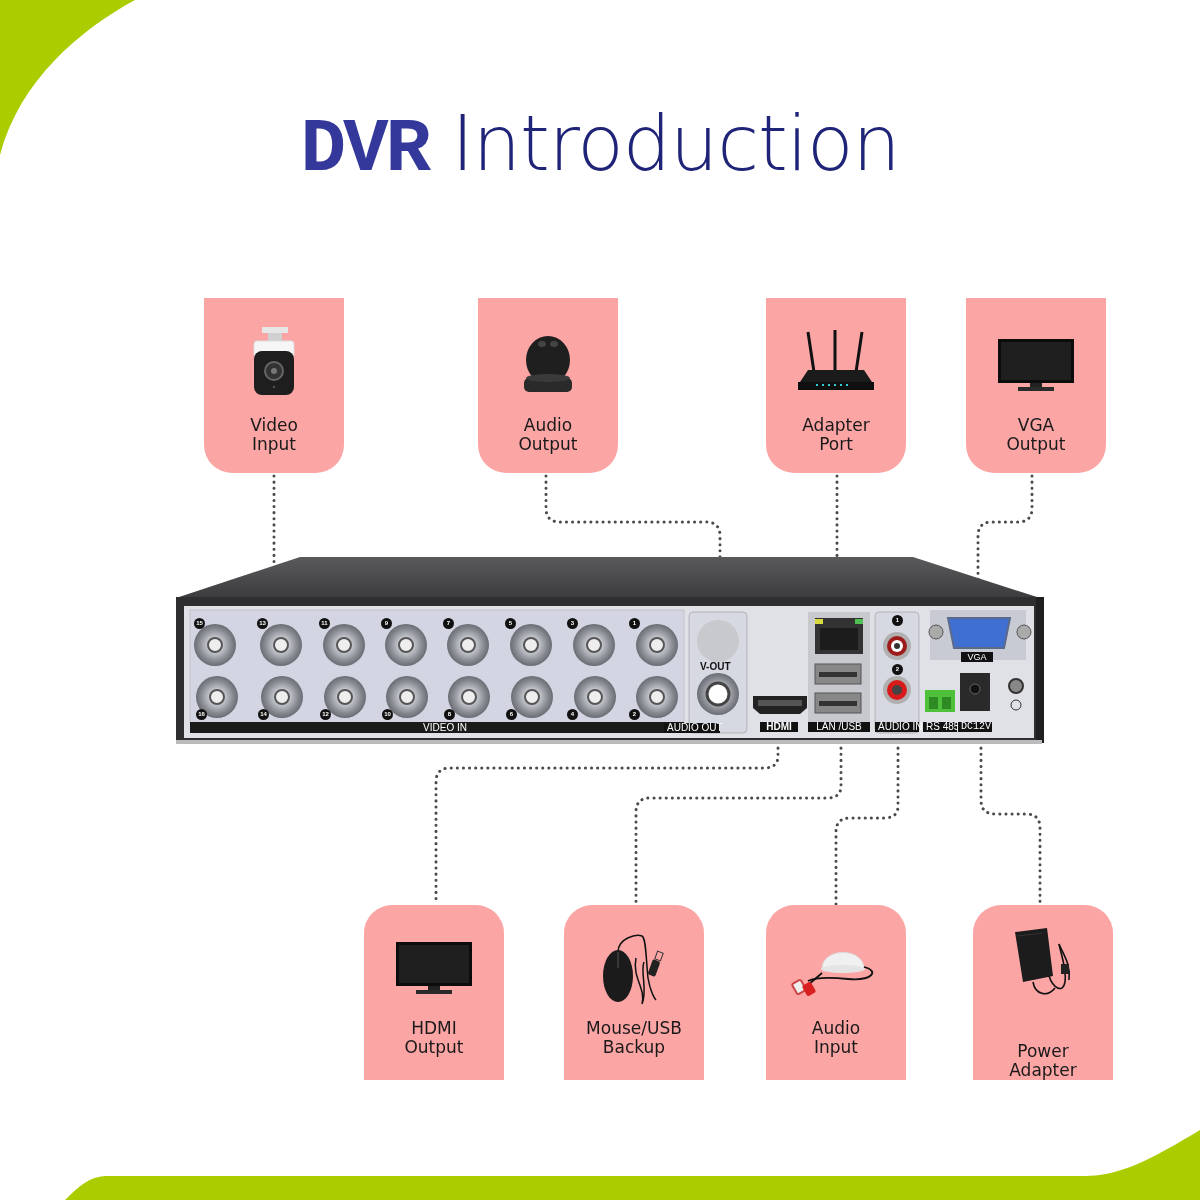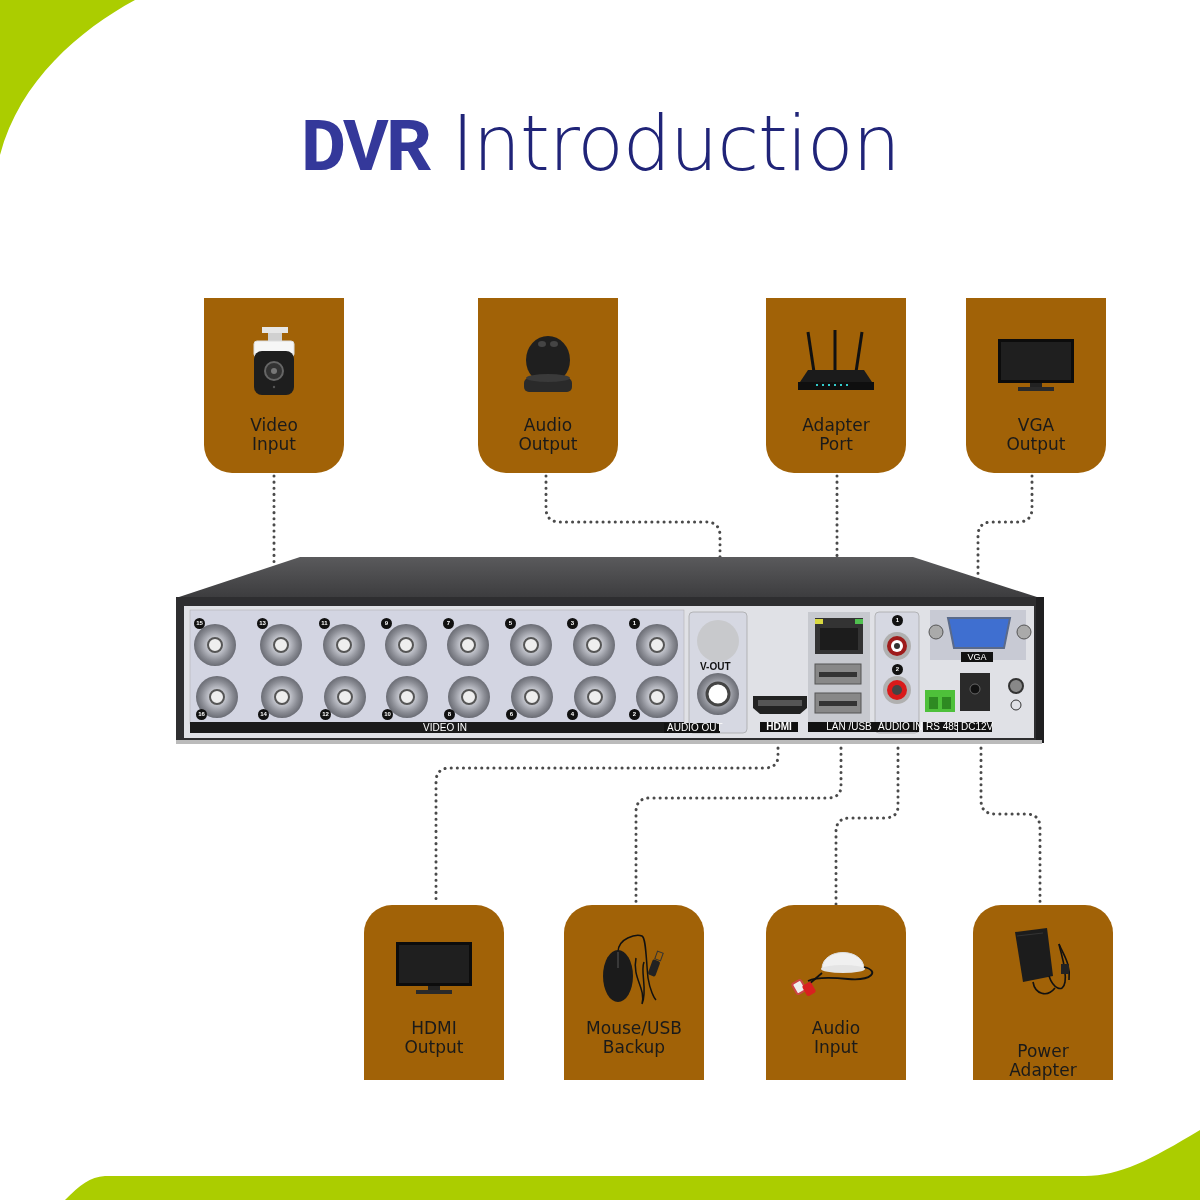--- a/index.html
+++ b/index.html
@@ -10,21 +10,21 @@
 
     .title {
       position: absolute; left: 0; top: 104px; width: 1200px; text-align: center;
       font-size: 76px; line-height: 80px; color: #2b2d87; letter-spacing: -1px;
       font-family: "DejaVu Sans", sans-serif;
     }
     .title .bold { font-weight: bold; color: #34389a; letter-spacing: -3px; font-family: Liberation Mono, monospace; }
     .title .light { font-weight: 200; color: #202478; font-family: "DejaVu Sans", sans-serif; -webkit-text-stroke: 0; font-stretch: condensed; margin-top: 40px; }
 
     .card {
-      position: absolute; width: 140px; background: #a16207;
+      position: absolute; width: 140px; background: #fca5a5;
       display: flex; flex-direction: column; align-items: center;
     }
     .card.top { border-radius: 0 0 28px 28px; height: 175px; }
     .card.bottom { border-radius: 28px 28px 0 0; height: 175px; }
     .card .icon-wrap { width: 100px; height: 90px; display: flex; align-items: center; justify-content: center; }
     .card.top .icon-wrap { margin-top: 22px; }
     .card.bottom .icon-wrap { margin-top: 18px; }
     .card .label {
       font-size: 17px; line-height: 19px; color: #1a1a1a; text-align: center; margin-top: 6px;
       font-family: "DejaVu Sans", sans-serif;
@@ -179,27 +179,27 @@
   <rect x="1036" y="597" width="8" height="146" fill="#1f1f21"></rect>
 
   <rect x="176" y="740" width="866" height="4" fill="#bbb"></rect>
 </svg>
 
 <div>
   <span class="port-label" style="left:400px;top:723px;width:90px;background:transparent;color:#fff;">VIDEO IN</span>
   <span class="port-label" style="left:697px;top:662px;background:transparent;color:#111;font-weight:bold;font-size:10px;">V-OUT</span>
   <span class="port-label" style="left:664px;top:723px;width:56px;">AUDIO OUT</span>
   <span class="port-label" style="left:760px;top:722px;width:38px;font-weight:bold;">HDMI</span>
-  <span class="port-label" style="left:808px;top:722px;width:82px;">LAN /USB</span>
+  <span class="port-label" style="left:808px;top:722px;width:62px;">LAN /USB</span>
   <span class="port-label" style="left:875px;top:722px;width:44px;">AUDIO IN</span>
   <span class="ch-num" style="left:892px;top:615px;">1</span>
   <span class="ch-num" style="left:892px;top:664px;">2</span>
   <span class="port-label" style="left:961px;top:652px;width:32px;font-size:9px;">VGA</span>
   <span class="port-label" style="left:923px;top:722px;width:34px;">RS 485</span>
-  <span class="port-label" style="left:958px;top:722px;width:34px;">DC12V</span>
+  <span class="port-label" style="left:958px;top:722px;width:34px;font-family:Liberation Mono, monospace;">DC12V</span>
 
   <span class="ch-num" style="left:194px;top:618px;">15</span>
   <span class="ch-num" style="left:257px;top:618px;">13</span>
   <span class="ch-num" style="left:319px;top:618px;">11</span>
   <span class="ch-num" style="left:381px;top:618px;">9</span>
   <span class="ch-num" style="left:443px;top:618px;">7</span>
   <span class="ch-num" style="left:505px;top:618px;">5</span>
   <span class="ch-num" style="left:567px;top:618px;">3</span>
   <span class="ch-num" style="left:629px;top:618px;">1</span>
 

